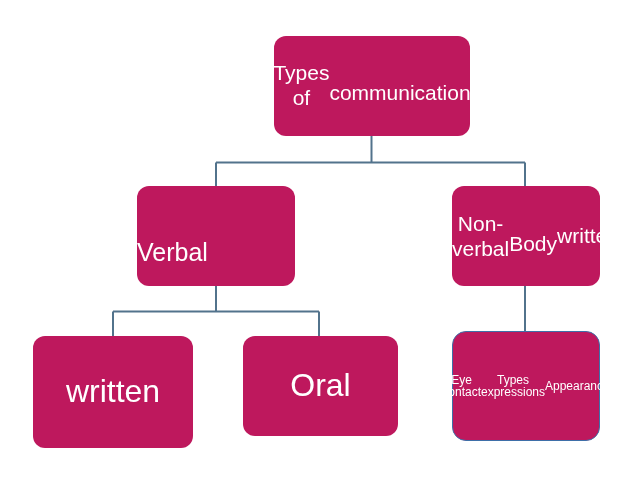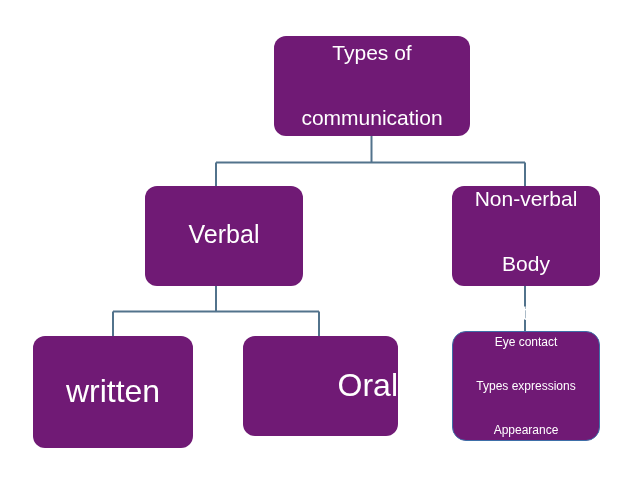--- a/index.html
+++ b/index.html
@@ -25,52 +25,50 @@
     top: 0;
     width: 638px;
     height: 478px;
     pointer-events: none;
   }
 
   
   .node {
     position: absolute;
     box-sizing: border-box;
-    background: #701a75;
+    background: #be185d;
     border-radius: 12px;
     color: #ffffff;
     display: flex;
-    flex-direction: column;
+    flex-direction: row;
     align-items: center;
     justify-content: center;
     text-align: center;
     line-height: 1.18;
     font-weight: 400;
-    gap: 25px;
     -webkit-font-smoothing: antialiased;
   }
 
   .node-root {
     left: 274px;
     top: 36px;
     width: 196px;
     height: 100px;
     font-size: 21px;
   }
   .node-root .line2 { margin-top: 15px; }
 
   .node-verbal {
     left: 137px;
     top: 186px;
     width: 158px;
     height: 100px;
     font-size: 25px;
     justify-content: flex-start;
     padding-top: 34px;
-    margin-left: 8px;
   }
 
   .node-nonverbal {
     left: 452px;
     top: 186px;
     width: 148px;
     height: 100px;
     font-size: 21px;
     justify-content: flex-start;
     padding-top: 1px;
@@ -88,21 +86,20 @@
     height: 112px;
     font-size: 32px;
   }
 
   .node-oral {
     left: 243px;
     top: 336px;
     width: 155px;
     height: 100px;
     font-size: 32px;
-    align-items: flex-end;
   }
 
   .node-list {
     left: 452px;
     top: 331px;
     width: 148px;
     height: 110px;
     border: 1.5px solid #3E6FA8;
     border-radius: 14px;
     font-size: 12px;

